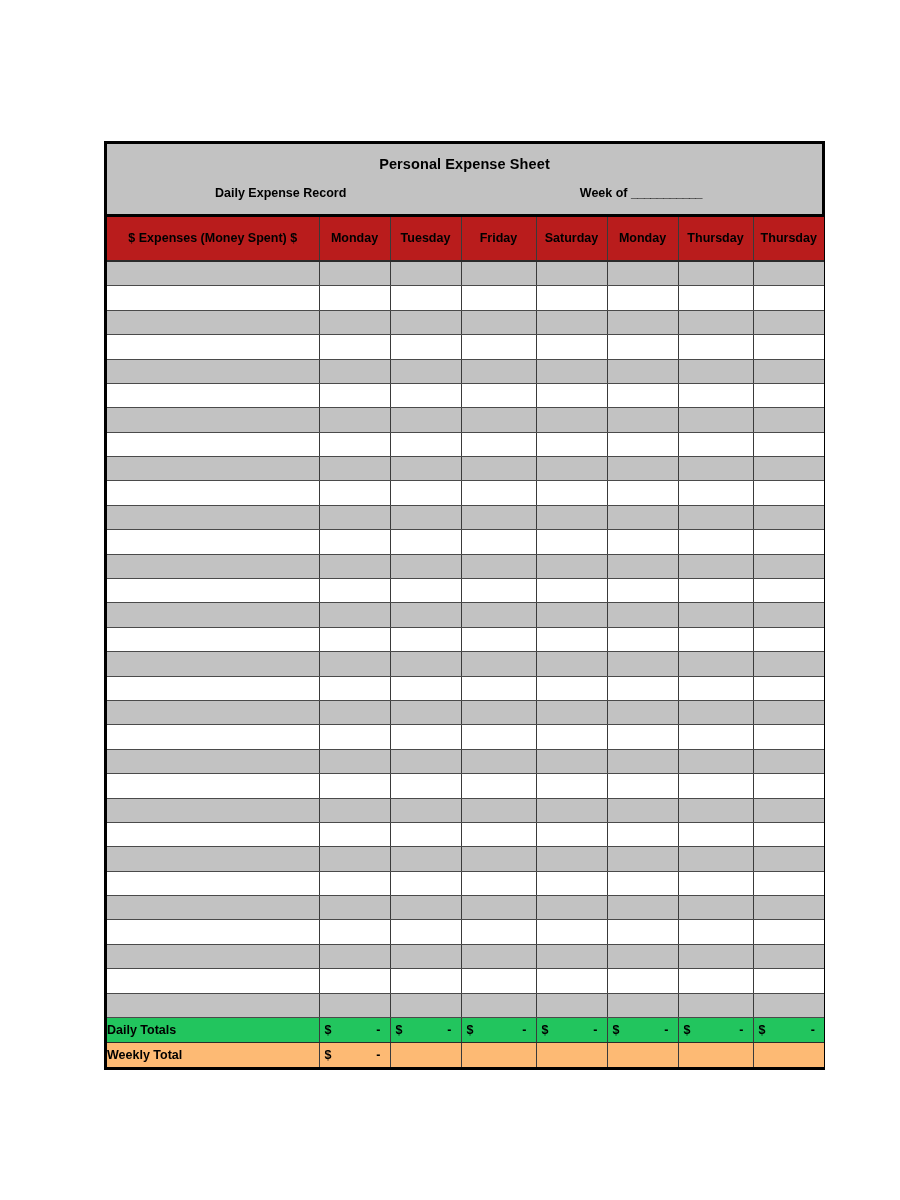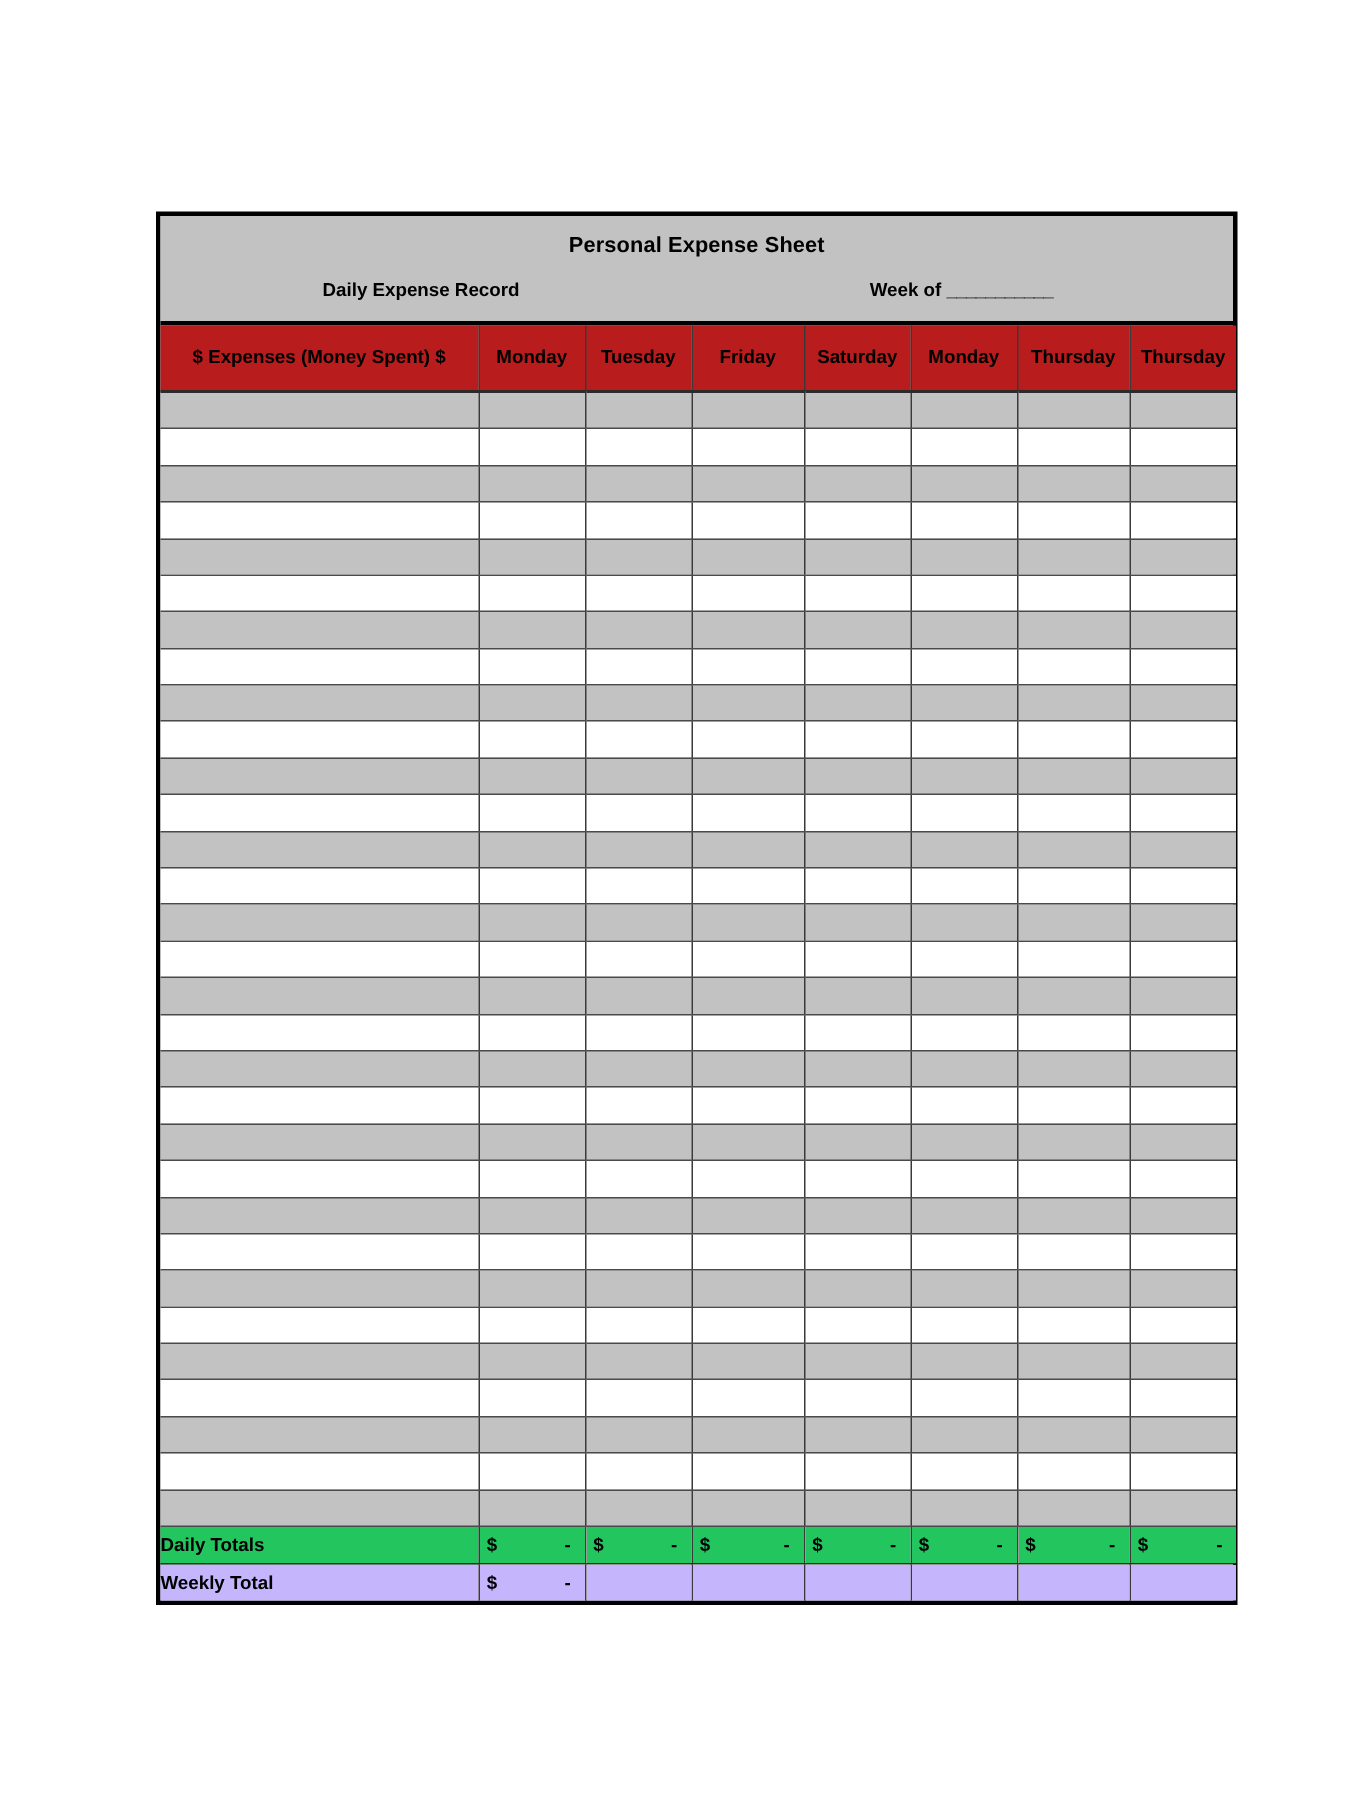--- a/index.html
+++ b/index.html
@@ -123,21 +123,21 @@
   }
 
   
   tr.total-row td {
     height: 24px;
     border-bottom: 1.8px solid #2b2b2b;
     background: #22c55e;
     vertical-align: middle;
   }
   tr.total-row.weekly td {
-    background: #c4b5fd;
+    background: #fdba74;
     border-bottom: none;
   }
   td.total-label {
     font-size: 12.5px;
     font-weight: bold;
     color: #000000;
     text-align: left;
     padding-left: 3px;
     white-space: nowrap;
   }

